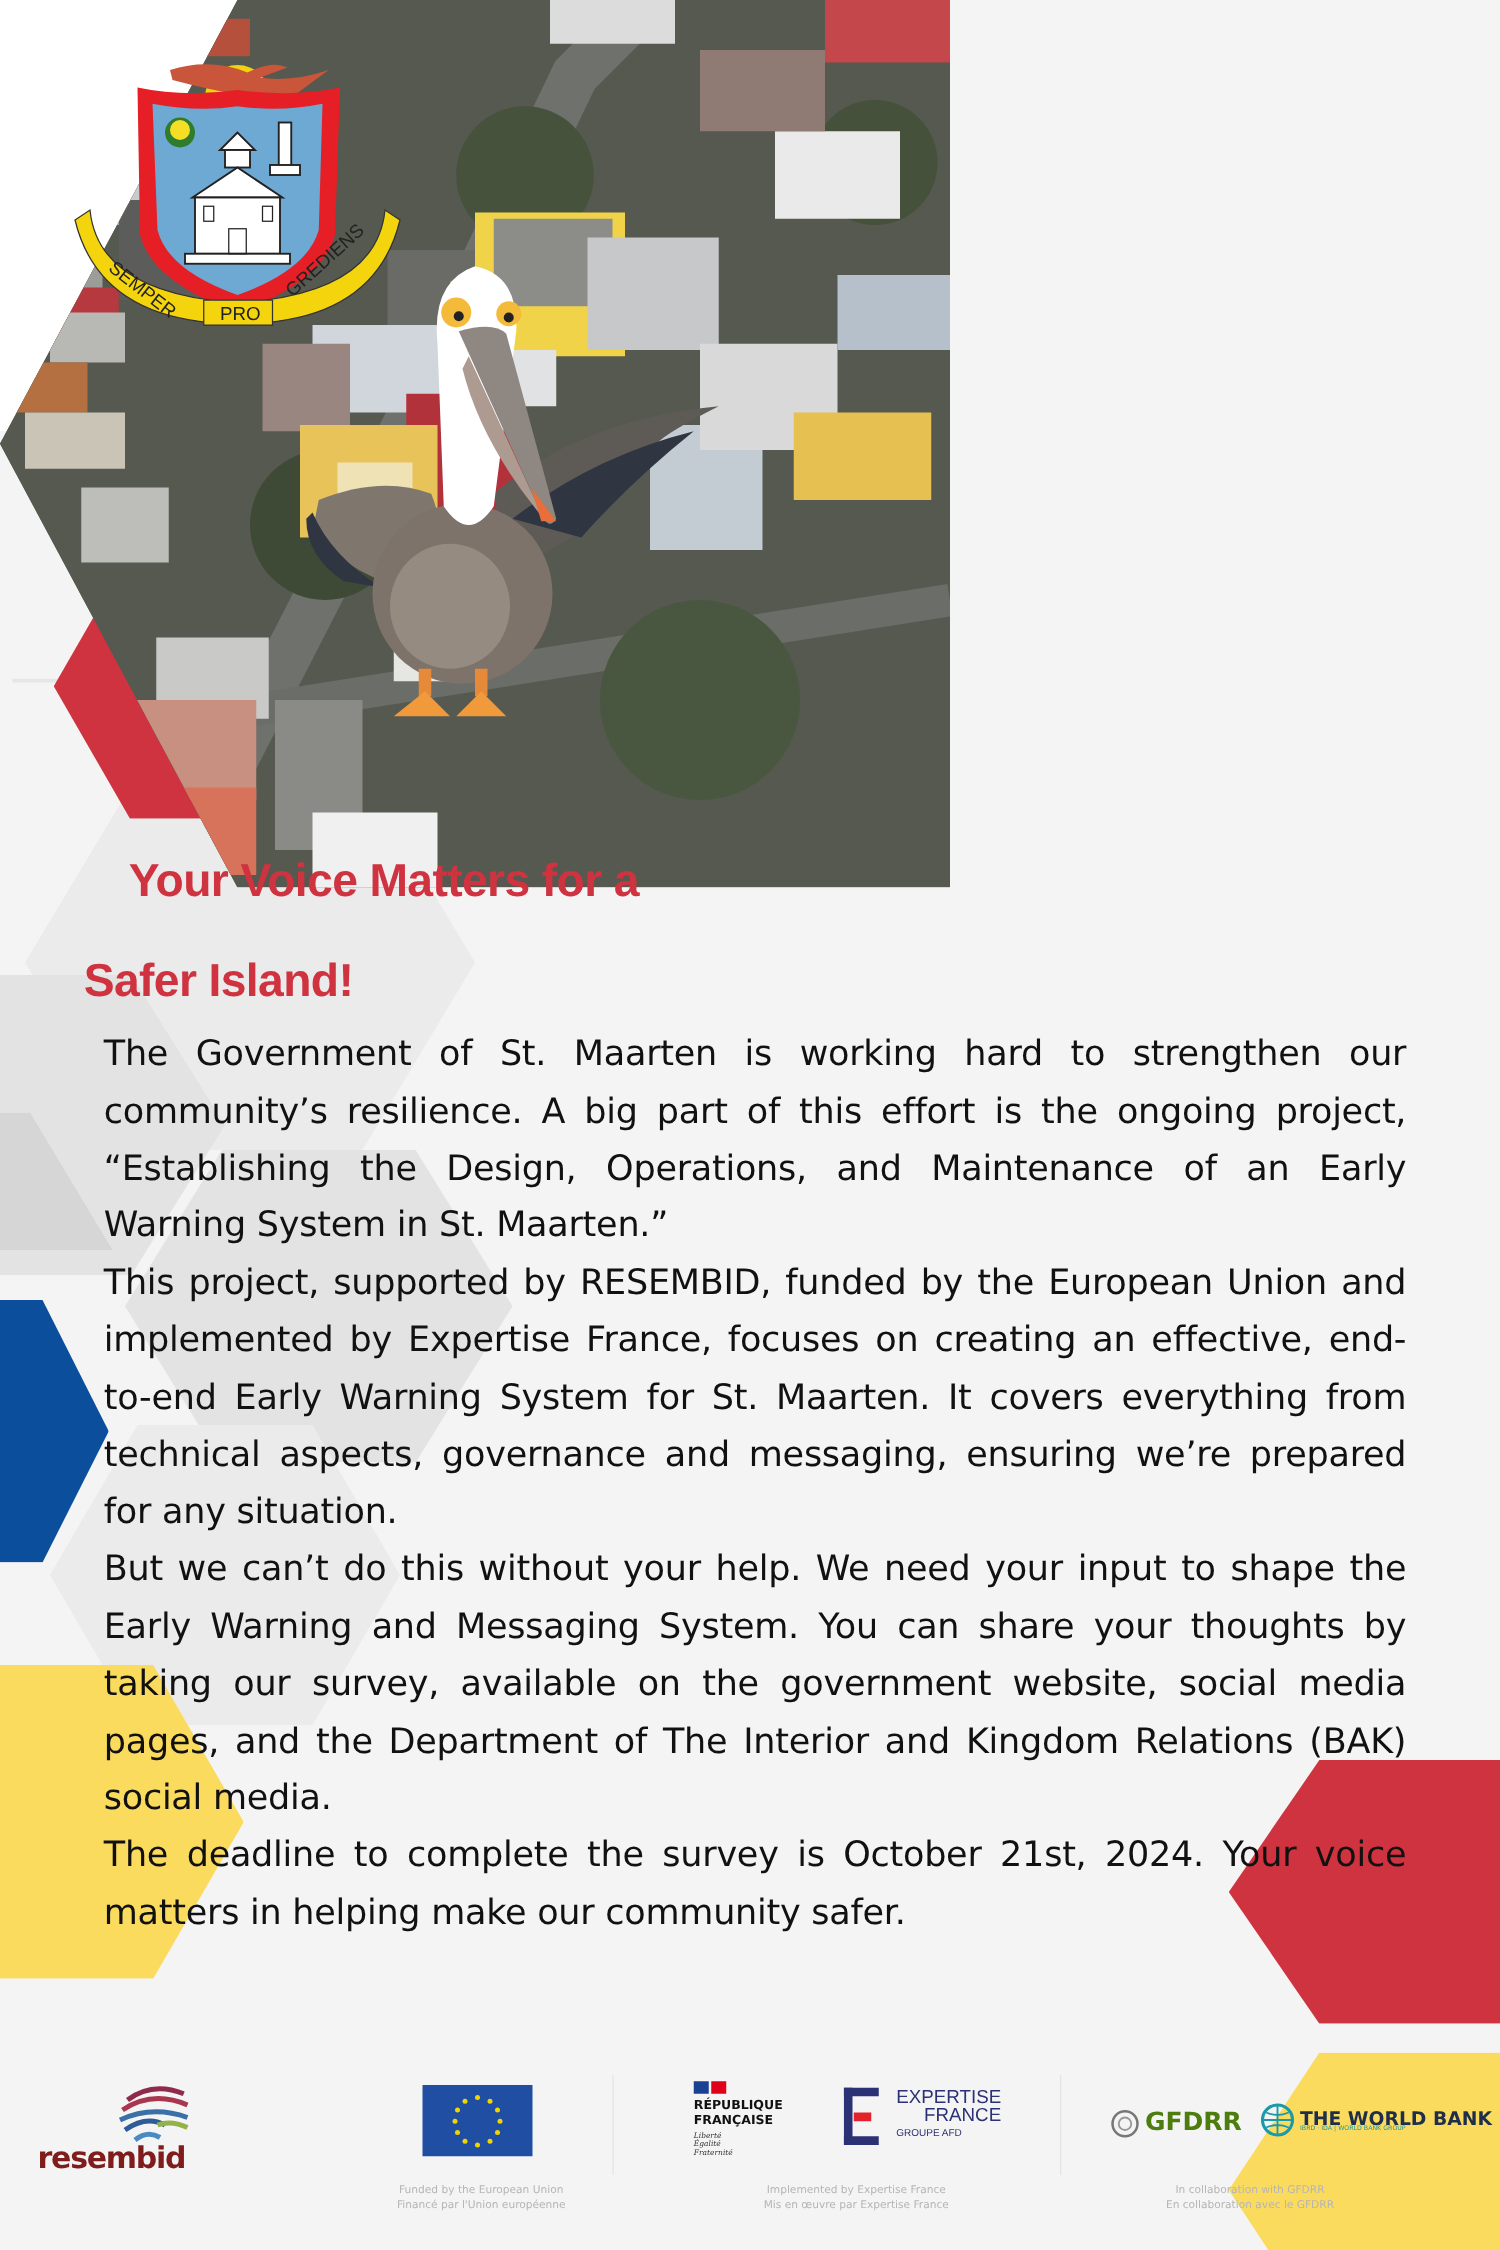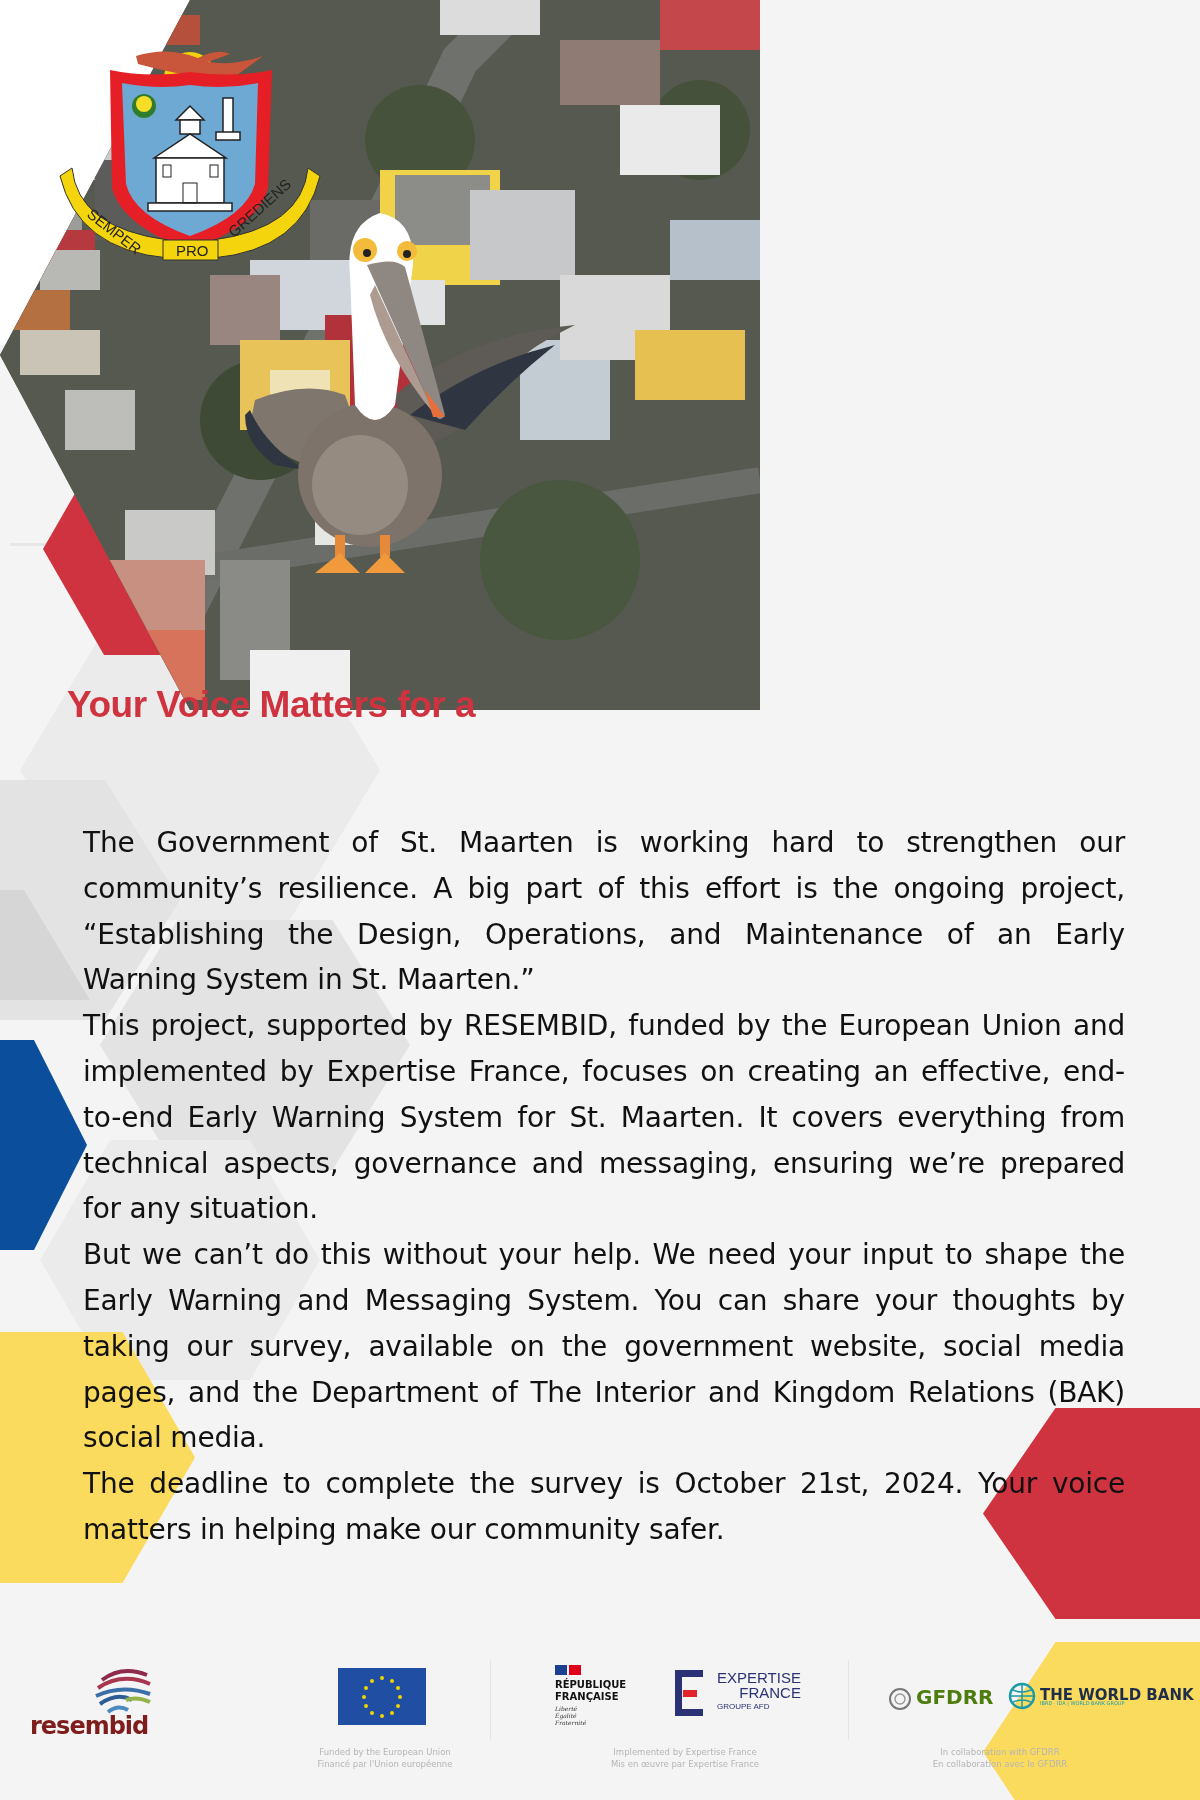--- a/index.html
+++ b/index.html
@@ -159,21 +159,22 @@
     <path d="M190 205 L210 232 L198 232 Z" fill="#e86f3a"></path>
 
     <rect x="100" y="350" width="10" height="22" fill="#e68a3a"></rect>
     <rect x="145" y="350" width="10" height="22" fill="#e68a3a"></rect>
     <path d="M80 388 L105 368 L125 388 Z" fill="#f09a3c"></path>
     <path d="M130 388 L150 368 L170 388 Z" fill="#f09a3c"></path>
   </svg>
 </div>
 
 <h1 class="title">
-  <span style="display:block;">Your Voice Matters for a</span>
+  <span style="display:block;margin-left:36px;">Your Voice Matters for a</span>
+  <span style="display:block;">Safer Island!</span>
 </h1>
 
 <div class="body">
   <p>The Government of St. Maarten is working hard to strengthen our community’s resilience. A big part of this effort is the ongoing project, “Establishing the Design, Operations, and Maintenance of an Early Warning System in St. Maarten.”</p>
   <p>This project, supported by RESEMBID, funded by the European Union and implemented by Expertise France, focuses on creating an effective, end-to-end Early Warning System for St. Maarten. It covers everything from technical aspects, governance and messaging, ensuring we’re prepared for any situation.</p>
   <p>But we can’t do this without your help. We need your input to shape the Early Warning and Messaging System. You can share your thoughts by taking our survey, available on the government website, social media pages, and the Department of The Interior and Kingdom Relations (BAK) social media.</p>
   <p>The deadline to complete the survey is October 21st, 2024. Your voice matters in helping make our community safer.</p>
 </div>
 
 <div class="footer-item" style="left:30px;top:1660px;width:190px;height:100px;">

